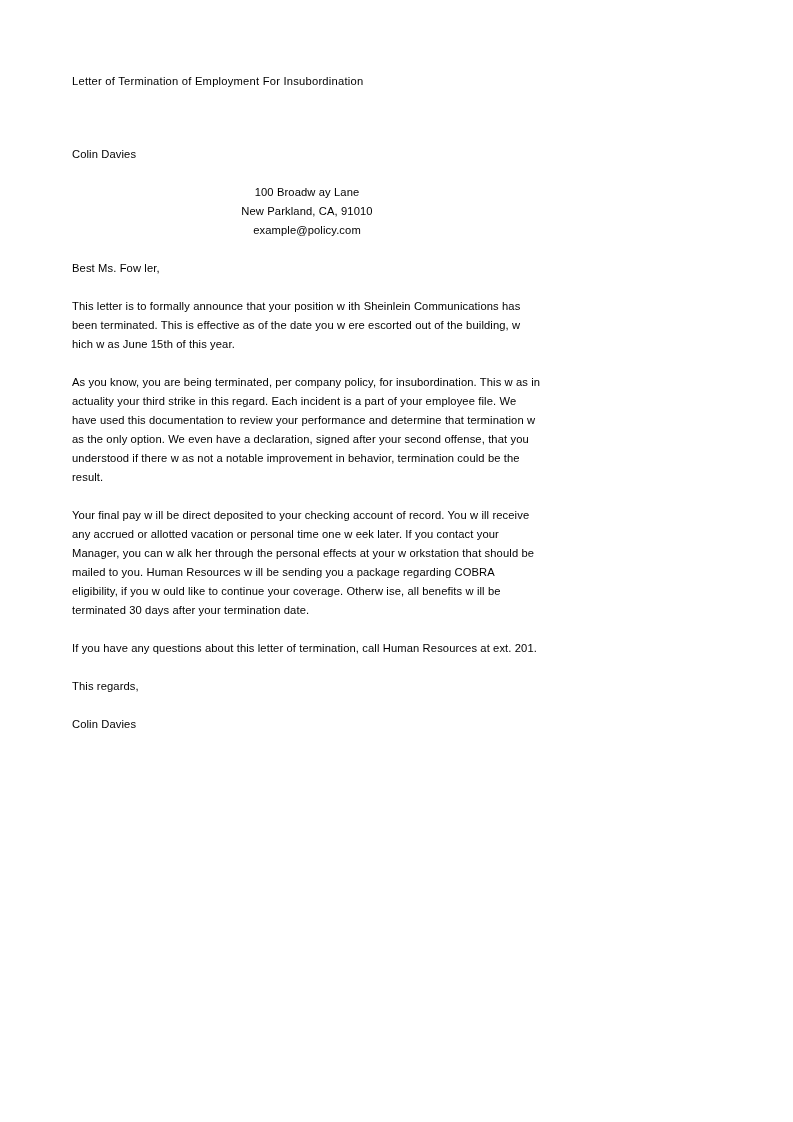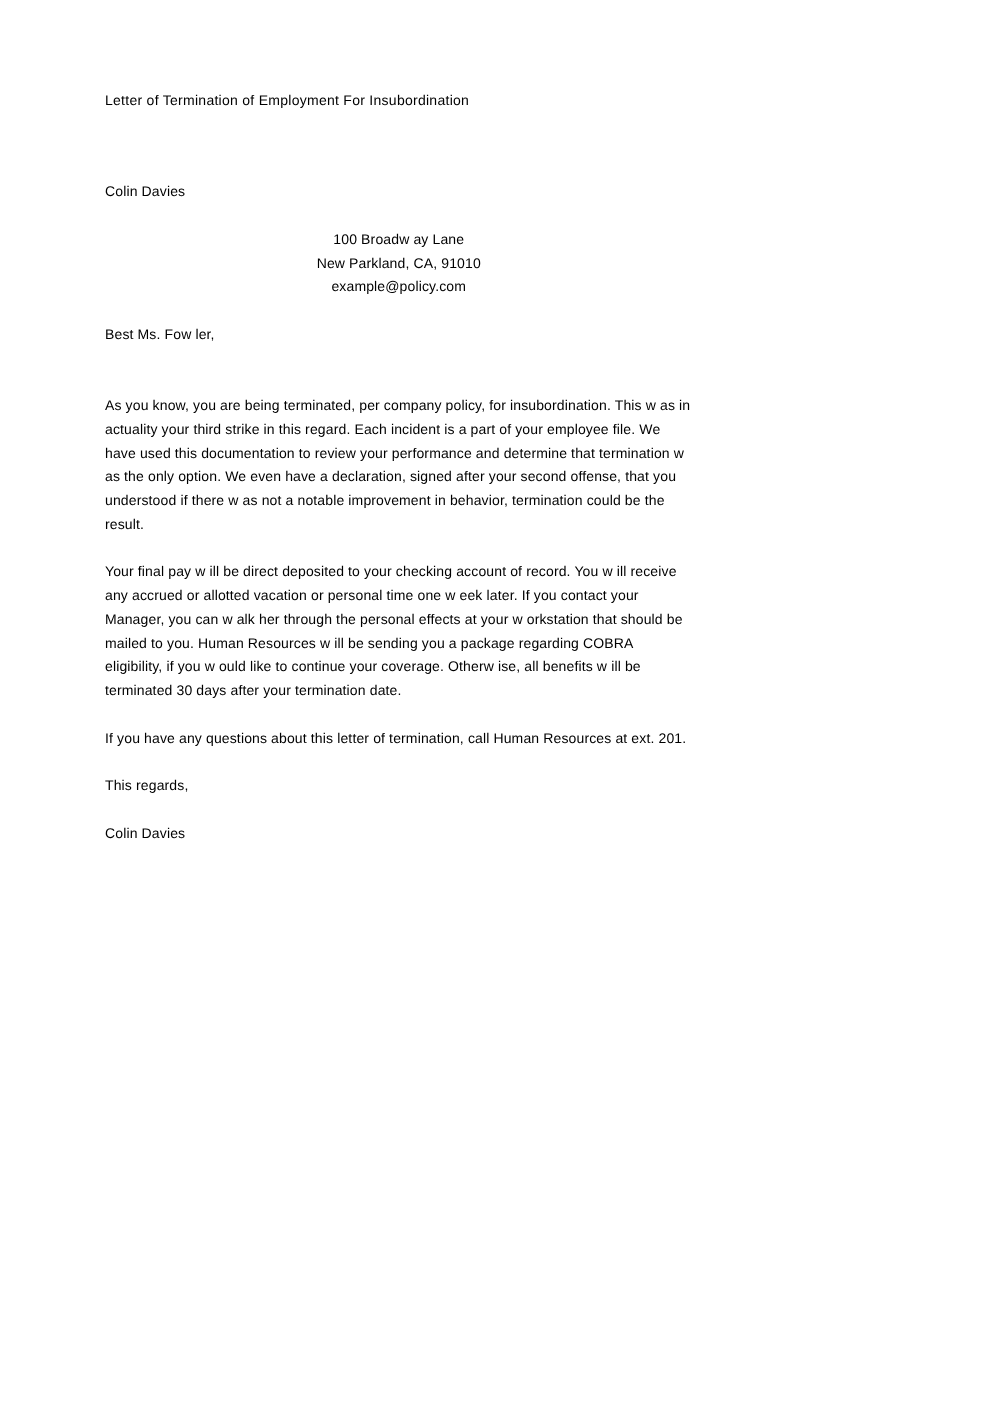--- a/index.html
+++ b/index.html
@@ -12,21 +12,21 @@
     position: relative;
     width: 793px;
     height: 1122px;
     margin: 0 auto;
     background: #ffffff;
     overflow: hidden;
     box-sizing: border-box;
   }
   .letter {
     position: absolute;
-    left: 84px;
+    left: 72px;
     top: 72px;
     width: 470px;
     font-family: "Liberation Sans", sans-serif;
     font-size: 11.2px;
     line-height: 19px;
     color: #000000;
     -webkit-font-smoothing: antialiased;
   }
   .doc-title {
     margin: 0;
@@ -89,20 +89,21 @@
       <div class="address-line">New  Parkland, CA, 91010</div>
       <div class="address-line">example@policy.com</div>
     </div>
 
     <div class="spacer-md"></div>
 
     <div class="salutation">Best Ms. Fow ler,</div>
 
     <div class="spacer-md"></div>
 
+    <p class="para">This letter is to formally announce that your position w ith Sheinlein Communications has been terminated. This is effective as of the date you w ere escorted out of the building, w hich w as June 15th of this year.</p>
 
     <div class="spacer-sm"></div>
 
     <p class="para">As you know, you are being terminated, per company policy, for insubordination. This w as in actuality your third strike in this regard. Each incident is a part of your employee file. We have used this documentation to review  your performance and determine that termination w as the only option. We even have a declaration, signed after your second offense, that you understood if there w as not a notable improvement in behavior, termination could be the result.</p>
 
     <div class="spacer-sm"></div>
 
     <p class="para">Your final pay w ill be direct deposited to your checking account of record. You w ill receive any accrued or allotted vacation or personal time one w eek later. If you contact your Manager, you can w alk her through the personal effects at your w orkstation that should be mailed to you. Human Resources w ill be sending you a package regarding COBRA eligibility, if you w ould like to continue your coverage. Otherw ise, all benefits w ill be terminated 30 days after your termination date.</p>
 
     <div class="spacer-sm"></div>

